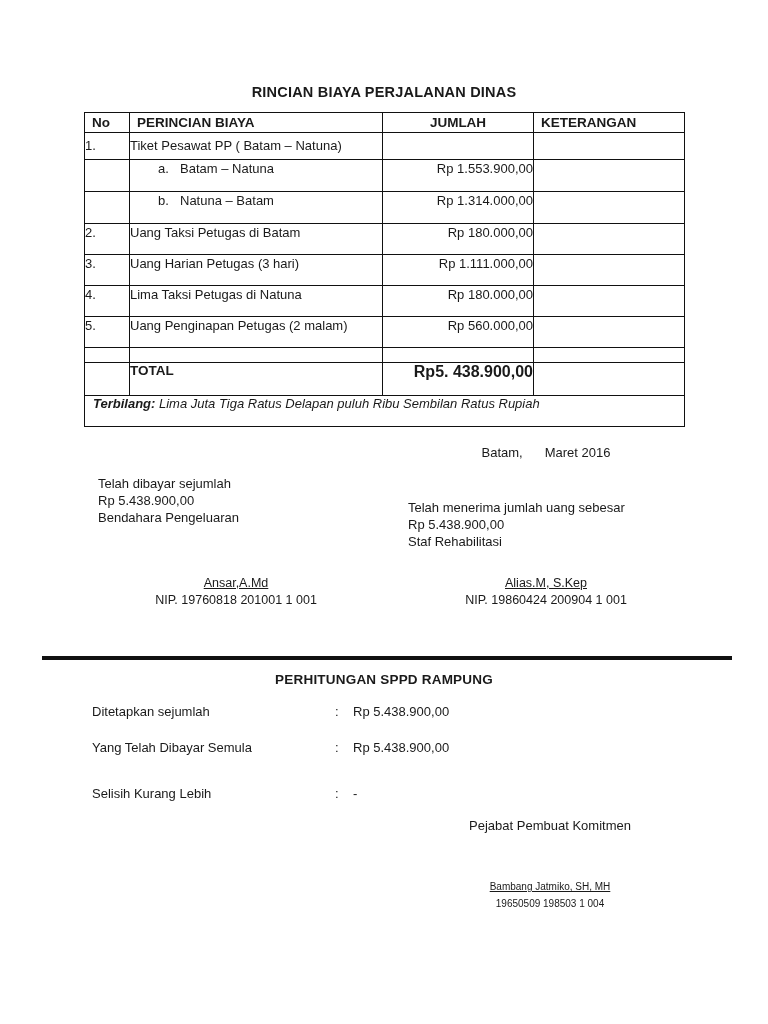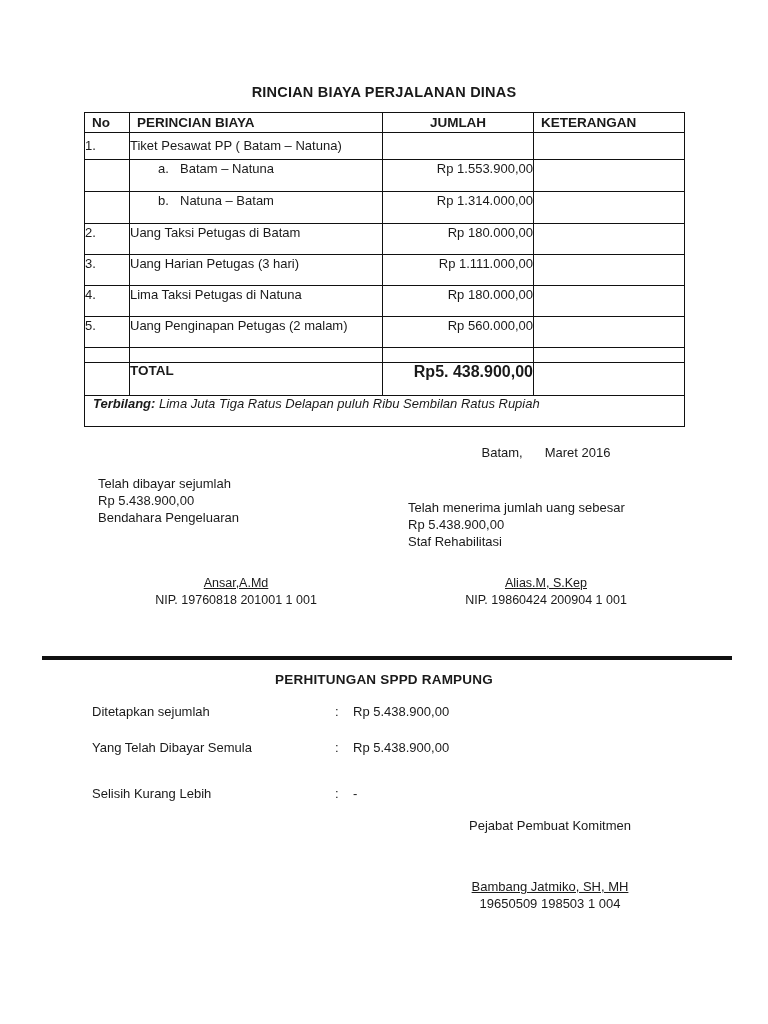--- a/index.html
+++ b/index.html
@@ -213,21 +213,21 @@
     width: 300px;
     text-align: center;
     font-size: 13px;
   }
   .committee-name-block {
     position: absolute;
     top: 878px;
     left: 400px;
     width: 300px;
     text-align: center;
-    font-size: 13px;
+    font-size: 10px;
     line-height: 17px;
   }
   .committee-name {
     text-decoration: underline;
     text-underline-offset: 1px;
   }
 </style>
 </head>
 <body>
 

